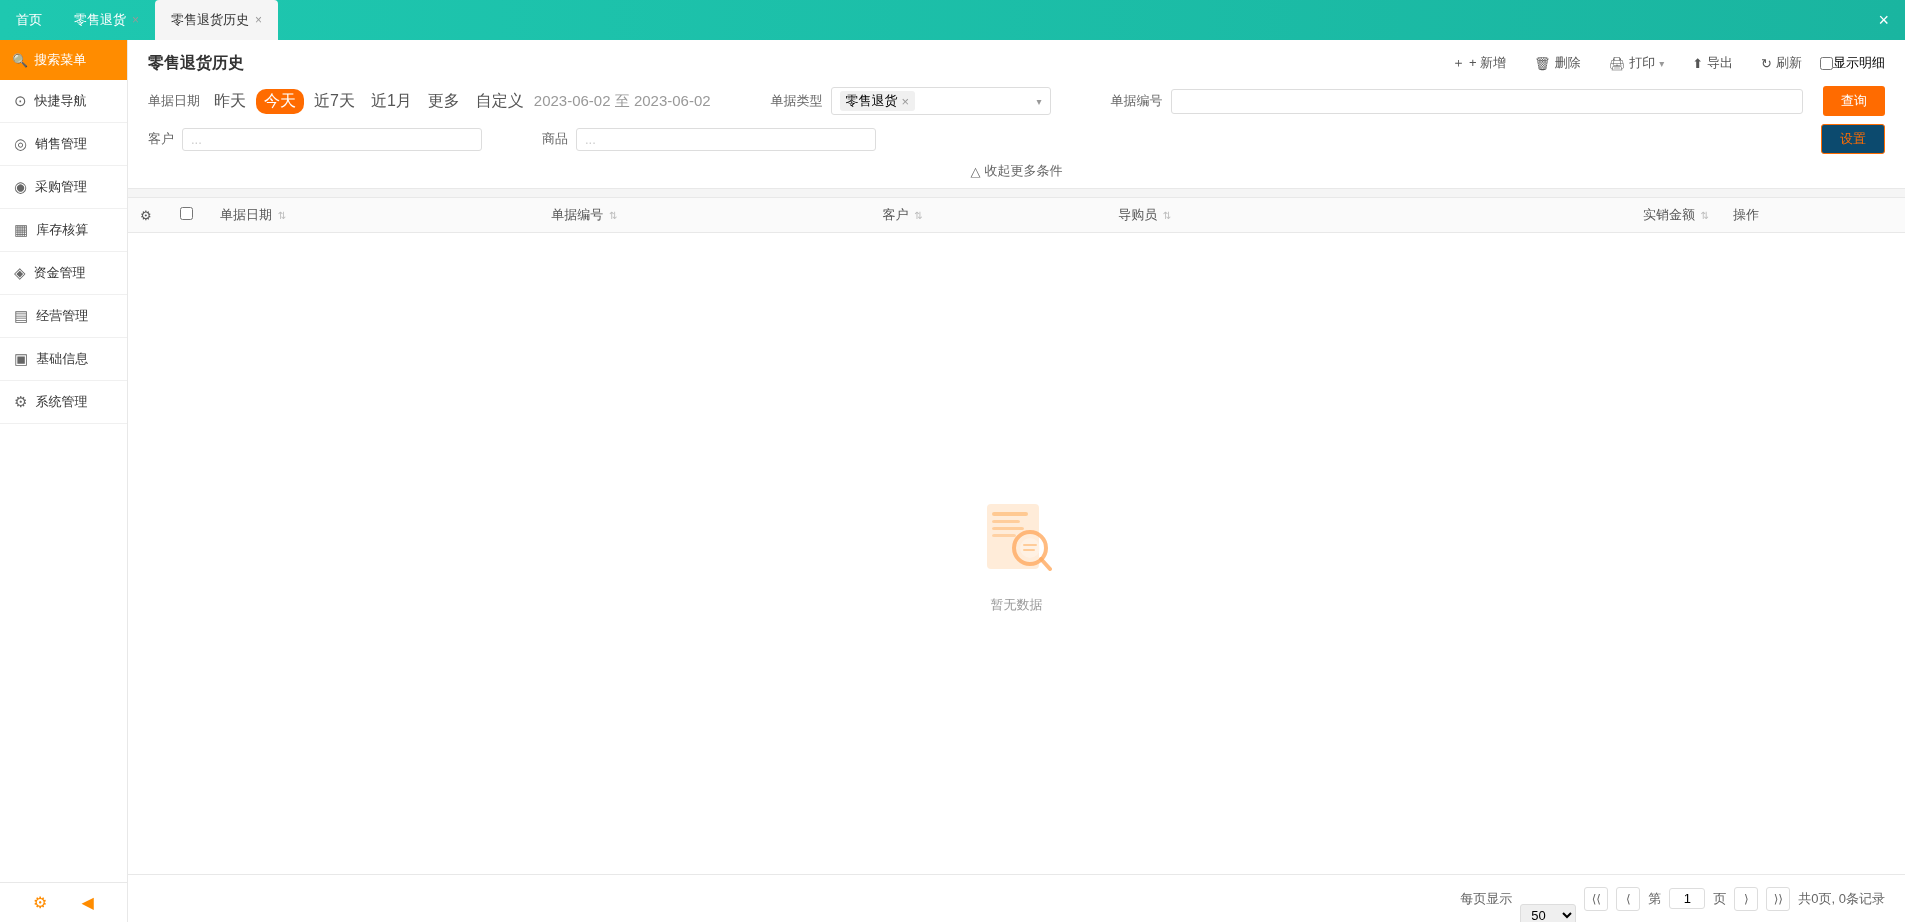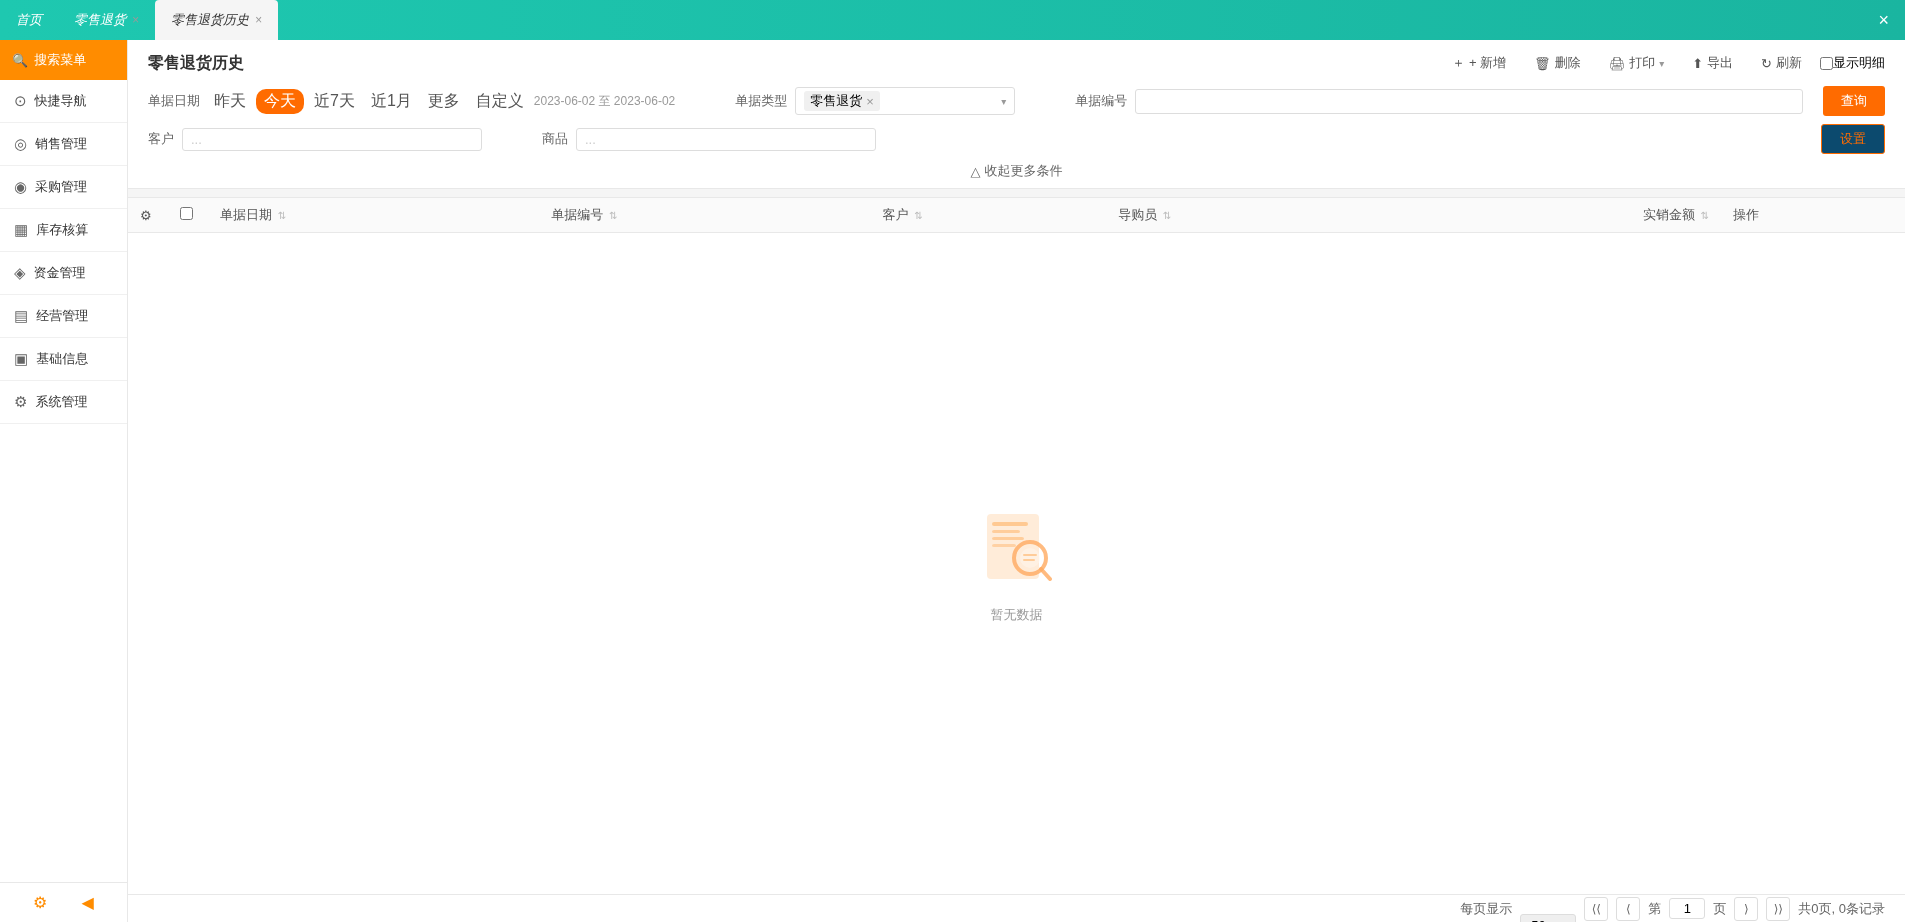--- a/index.html
+++ b/index.html
@@ -22,21 +22,20 @@
     }
     .tab-item {
       height: 100%;
       display: flex;
       align-items: center;
       padding: 0 16px;
       color: #fff;
       cursor: pointer;
       font-size: 13px;
       white-space: nowrap;
-      font-style: italic;
     }
     .tab-item.active {
       background: #f5f5f5;
       color: #333;
       border-radius: 4px 4px 0 0;
     }
     .tab-close {
       margin-left: 6px;
       font-size: 12px;
       color: #999;
@@ -206,21 +205,21 @@
       border-radius: 2px;
     }
     .date-opt.active {
       background: #ff6b00;
       color: #fff;
       border-radius: 10px;
       padding: 2px 8px;
     }
     .date-range {
       color: #999;
-      font-size: 12px;
+      font-size: 15px;
     }
     .filter-select {
       display: flex;
       align-items: center;
       border: 1px solid #ddd;
       border-radius: 3px;
       padding: 3px 8px;
       min-width: 180px;
       background: #fff;
       cursor: pointer;
@@ -297,21 +296,21 @@
       height: 90px;
       margin-bottom: 12px;
     }
     .empty-text {
       color: #999;
       font-size: 13px;
     }
 
     
     .pagination-bar {
-      height: 28px;
+      height: 48px;
       background: #fff;
       border-top: 1px solid #e8e8e8;
       display: flex;
       align-items: center;
       justify-content: flex-end;
       padding: 0 20px;
       gap: 8px;
       flex-shrink: 0;
     }
     .pagination-label { color: #666; font-size: 13px; }

